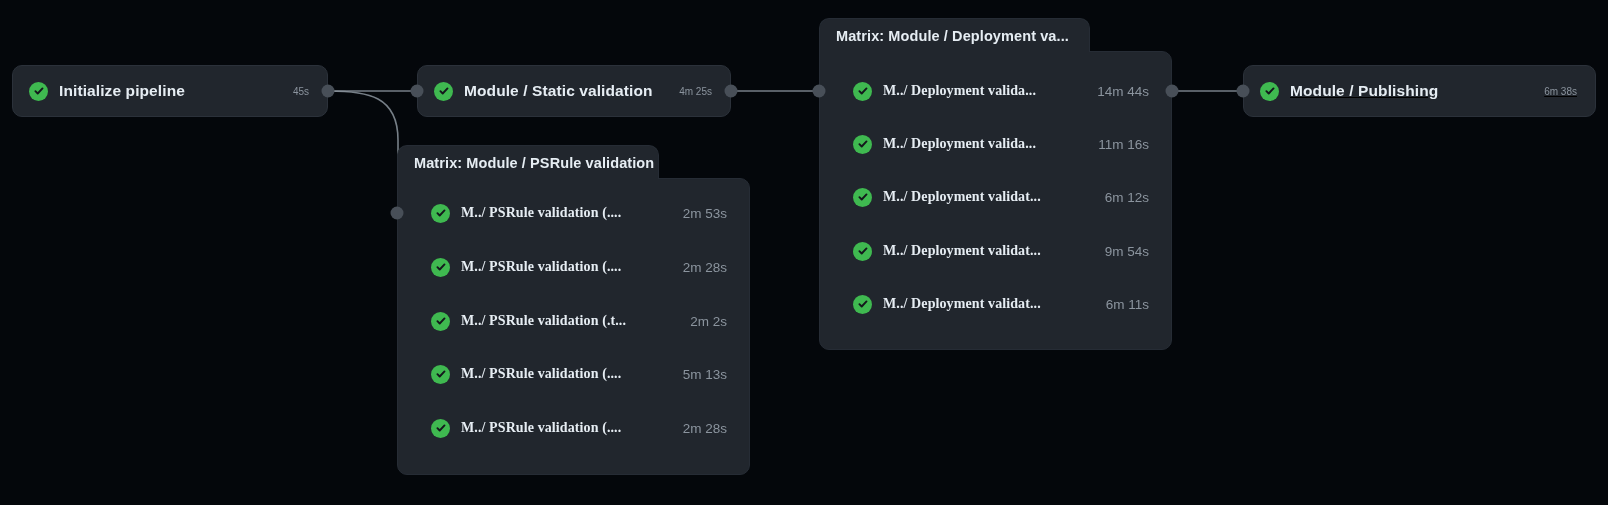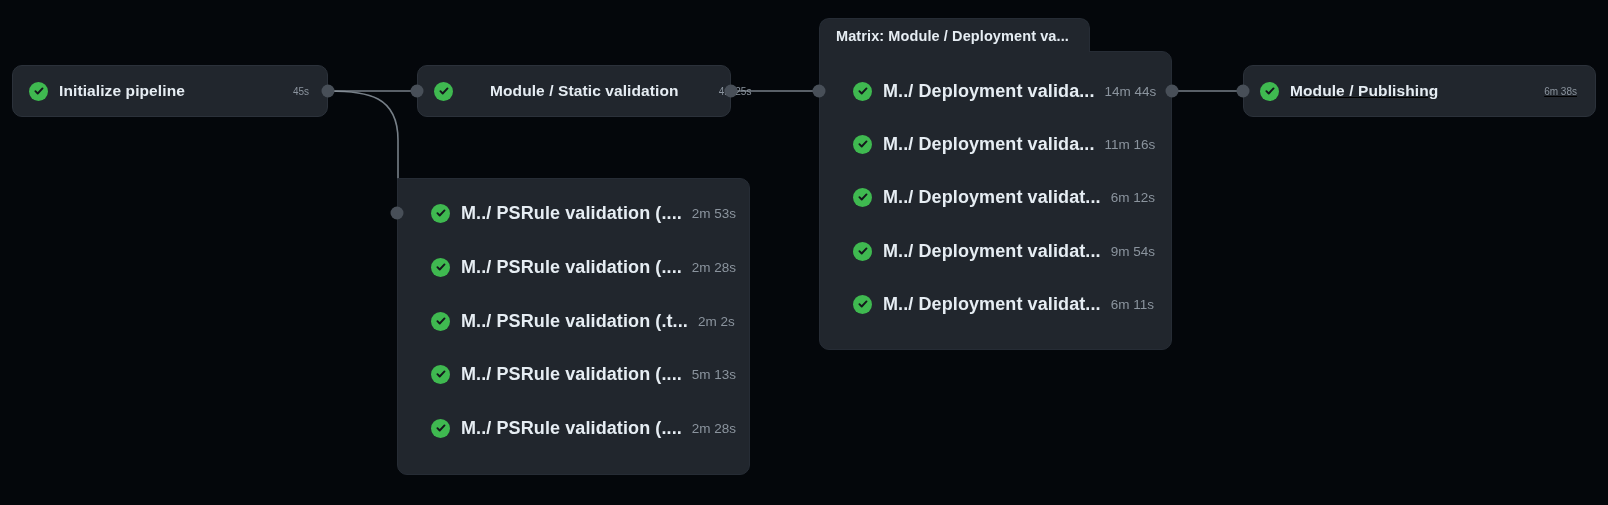--- a/index.html
+++ b/index.html
@@ -83,21 +83,21 @@
     white-space:nowrap;
     letter-spacing:.1px;
   }
   .mrow{
     position:absolute;
     box-sizing:border-box;
     display:flex;align-items:center;
     z-index:3;
     padding-left:4px;
   }
-  .mrow .nlabel{font-size:18px;}
+  .mrow .nlabel{font-size:14px;font-family:Liberation Serif, serif;}
   .mrow .ndur{font-size:13.5px;padding-left:10px;}
 
   .port{
     position:absolute;
     width:13px;height:13px;border-radius:50%;
     background:#484f58;
     z-index:6;
     transform:translate(-50%,-50%);
   }
 </style>
@@ -121,21 +121,21 @@
     <span class="chk">
       <svg width="12" height="12" viewBox="0 0 12 12">
         <path d="M2.4 6.2 L4.7 8.5 L9.5 3.4" fill="none" stroke="#14171c" stroke-width="1.9" stroke-linecap="round" stroke-linejoin="round"></path>
       </svg>
     </span>
     <span class="nlabel">Initialize pipeline</span>
     <span class="ndur">45s</span>
   </div>
   <div class="port" style="left:328px;top:91px;"></div>
 
-  <div class="node top-level" style="left:417px;top:65px;width:314px;height:52px;gap:26px;">
+  <div class="node top-level" style="left:417px;top:65px;width:314px;height:52px;">
     <span class="chk">
       <svg width="12" height="12" viewBox="0 0 12 12">
         <path d="M2.4 6.2 L4.7 8.5 L9.5 3.4" fill="none" stroke="#14171c" stroke-width="1.9" stroke-linecap="round" stroke-linejoin="round"></path>
       </svg>
     </span>
     <span class="nlabel">Module / Static validation</span>
     <span class="ndur">4m 25s</span>
   </div>
   <div class="port" style="left:417px;top:91px;"></div>
   <div class="port" style="left:731px;top:91px;"></div>
@@ -145,20 +145,23 @@
       <svg width="12" height="12" viewBox="0 0 12 12">
         <path d="M2.4 6.2 L4.7 8.5 L9.5 3.4" fill="none" stroke="#14171c" stroke-width="1.9" stroke-linecap="round" stroke-linejoin="round"></path>
       </svg>
     </span>
     <span class="nlabel">Module / Publishing</span>
     <span class="ndur">6m 38s</span>
   </div>
   <div class="port" style="left:1243px;top:91px;"></div>
 
   <div class="group" style="left:397px;top:145px;width:353px;height:330px;">
+    <div class="gtab" style="width:262px;">
+      <span class="gtab-label">Matrix: Module / PSRule validation</span>
+    </div>
     <div class="gbody" style="top:33px;width:353px;height:297px;"></div>
 
     <div class="mrow" style="left:30px;top:52px;width:300px;height:32px;">
       <span class="chk">
         <svg width="12" height="12" viewBox="0 0 12 12">
           <path d="M2.4 6.2 L4.7 8.5 L9.5 3.4" fill="none" stroke="#14171c" stroke-width="1.9" stroke-linecap="round" stroke-linejoin="round"></path>
         </svg>
       </span>
       <span class="nlabel">M../ PSRule validation (....</span>
       <span class="ndur">2m 53s</span>

